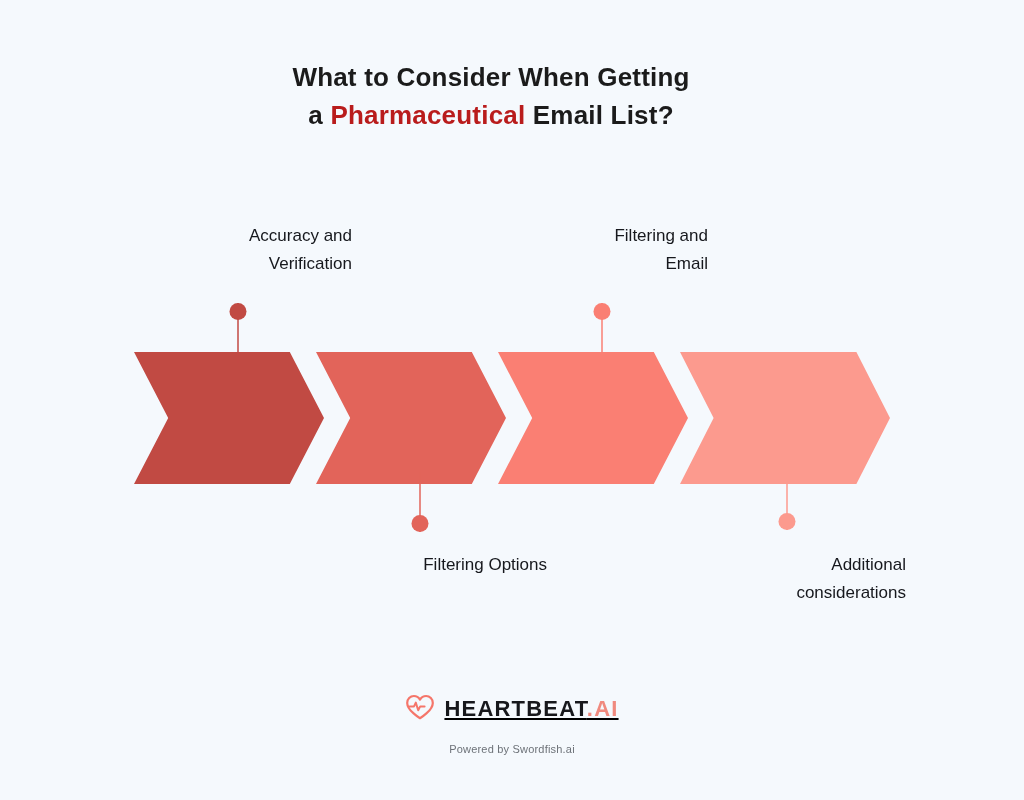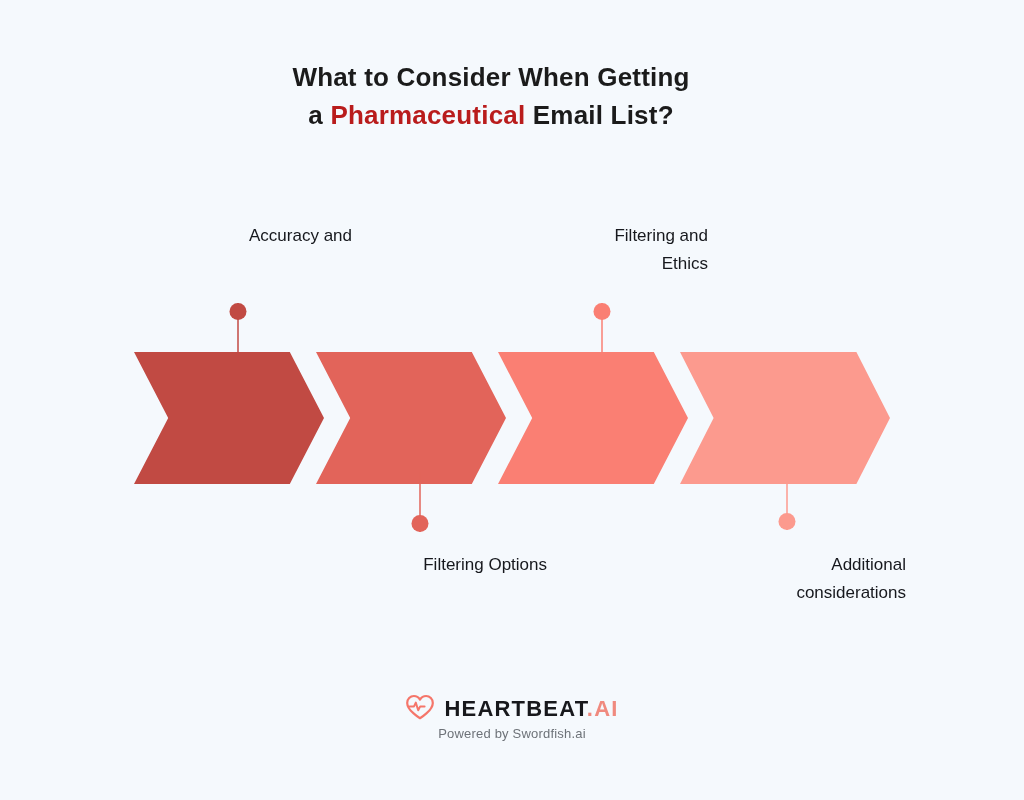--- a/index.html
+++ b/index.html
@@ -106,32 +106,33 @@
     position: absolute;
     left: 0;
     top: 694px;
     width: 1024px;
     text-align: center;
   }
   .logo-row {
     display: inline-flex;
     align-items: center;
     gap: 9px;
+    text-decoration: underline;
   }
   .logo-mark { display: block; }
   .logo-word {
     font-size: 22px;
     font-weight: bold;
     letter-spacing: 1.2px;
     color: #17181c;
   }
   .logo-word .dotai { color: #f08a7f; font-weight: bold; }
   .powered {
-    margin-top: 2px;
-    font-size: 13px;
+    margin-top: 19px;
+    font-size: 11px;
     color: #6d7278;
     letter-spacing: 0.2px;
   }
 </style>
 </head>
 <body style="background: rgb(245, 249, 253);">
 
 <div class="title-block">
   <div class="title-line">What to Consider When Getting</div>
   <div class="title-line"><span>a </span><span class="accent">Pharmaceutical</span><span> Email List?</span></div>
@@ -156,27 +157,28 @@
   <div class="stem" style="background: rgb(250, 127, 115); opacity: 0.75;"></div>
   <div class="dot" style="background: rgb(250, 127, 115);"></div>
 </div>
 <div class="conn down k3">
   <div class="stem" style="background: rgb(252, 154, 142); opacity: 0.75;"></div>
   <div class="dot" style="background: rgb(252, 154, 142);"></div>
 </div>
 
 <div class="step-label l0">
   <span class="ln">Accuracy and</span>
+  <span class="ln">Verification</span>
 </div>
 <div class="step-label l1">
   <span class="ln">Filtering Options</span>
 </div>
 <div class="step-label l2">
   <span class="ln">Filtering and</span>
-  <span class="ln">Ethics</span>
+  <span class="ln">Email</span>
 </div>
 <div class="step-label l3">
   <span class="ln">Additional</span>
   <span class="ln">considerations</span>
 </div>
 
 <div class="footer">
   <div class="logo-row">
     <span class="logo-mark">
       <svg width="30" height="26" viewBox="0 0 30 26" aria-hidden="true">

